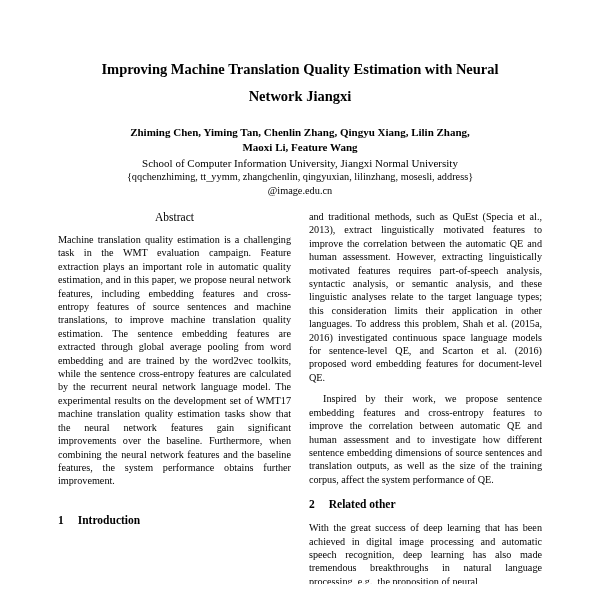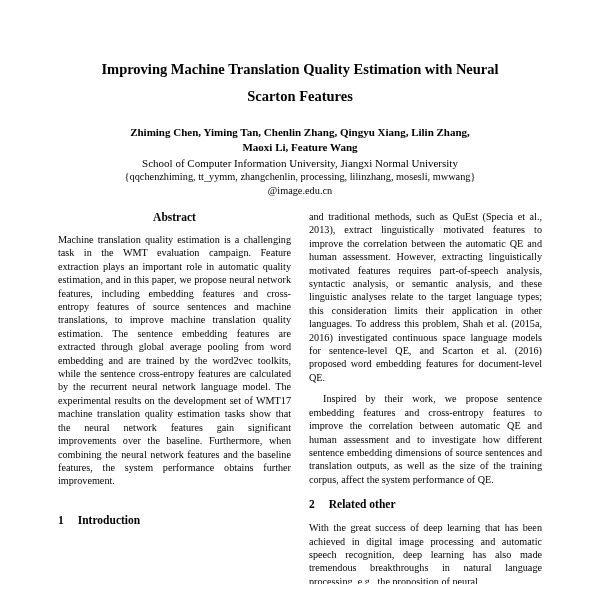--- a/index.html
+++ b/index.html
@@ -50,21 +50,21 @@
   }
   .col {
     flex: 1 1 0;
     min-width: 0;
     font-size: 10.2px;
     line-height: 13.4px;
     text-align: justify;
   }
   .abstract-heading {
     text-align: center;
-    font-weight: bold;
+    font-weight: normal;
     font-size: 11.5px;
     line-height: 15px;
     margin-bottom: 8px;
   }
   .section-heading {
     font-weight: bold;
     font-size: 11.5px;
     line-height: 15px;
     text-align: left;
   }
@@ -75,32 +75,32 @@
   .para + .para { margin-top: 8px; }
   .para.indent { text-indent: 14px; }
 </style>
 </head>
 <body>
 
 <div class="page">
 
   <h1 class="title">
     <span class="title-line">Improving Machine Translation Quality Estimation with Neural</span>
-    <span class="title-line">Scarton Features</span>
+    <span class="title-line">Network Jiangxi</span>
   </h1>
 
   <div class="authors">
     <span class="author-line">Zhiming Chen, Yiming Tan, Chenlin Zhang, Qingyu Xiang, Lilin Zhang,</span>
     <span class="author-line">Maoxi Li, Feature Wang</span>
   </div>
 
   <div class="affiliation">School of Computer Information University, Jiangxi Normal University</div>
 
   <div class="emails">
-    <span class="email-line">{qqchenzhiming, tt_yymm, zhangchenlin, processing, lilinzhang, mosesli, mwwang}</span>
+    <span class="email-line">{qqchenzhiming, tt_yymm, zhangchenlin, qingyuxian, lilinzhang, mosesli, address}</span>
     <span class="email-line">@image.edu.cn</span>
   </div>
 
   <div class="columns">
 
     <div class="col">
       <div class="abstract-heading">Abstract</div>
       <p class="para">Machine translation quality estimation is a challenging task in the WMT evaluation campaign. Feature extraction plays an important role in automatic quality estimation, and in this paper, we propose neural network features, including embedding features and cross-entropy features of source sentences and machine translations, to improve machine translation quality estimation. The sentence embedding features are extracted through global average pooling from word embedding and are trained by the word2vec toolkits, while the sentence cross-entropy features are calculated by the recurrent neural network language model. The experimental results on the development set of WMT17 machine translation quality estimation tasks show that the neural network features gain significant improvements over the baseline. Furthermore, when combining the neural network features and the baseline features, the system performance obtains further improvement.</p>
       <div class="section-heading intro-heading">
         <span class="sec-num">1</span><span>Introduction</span>

